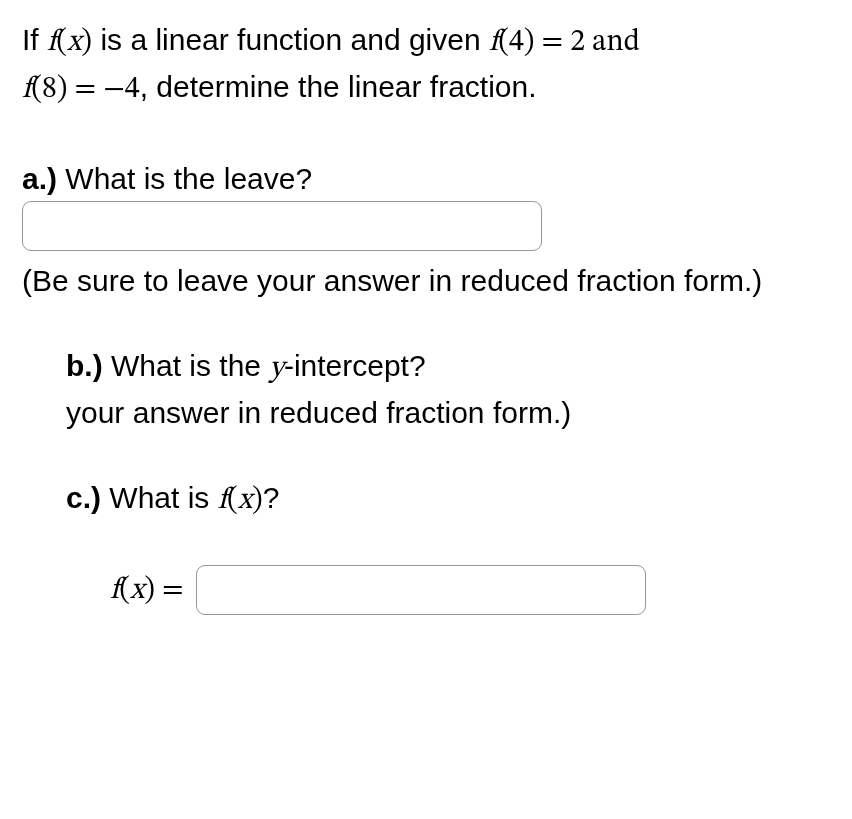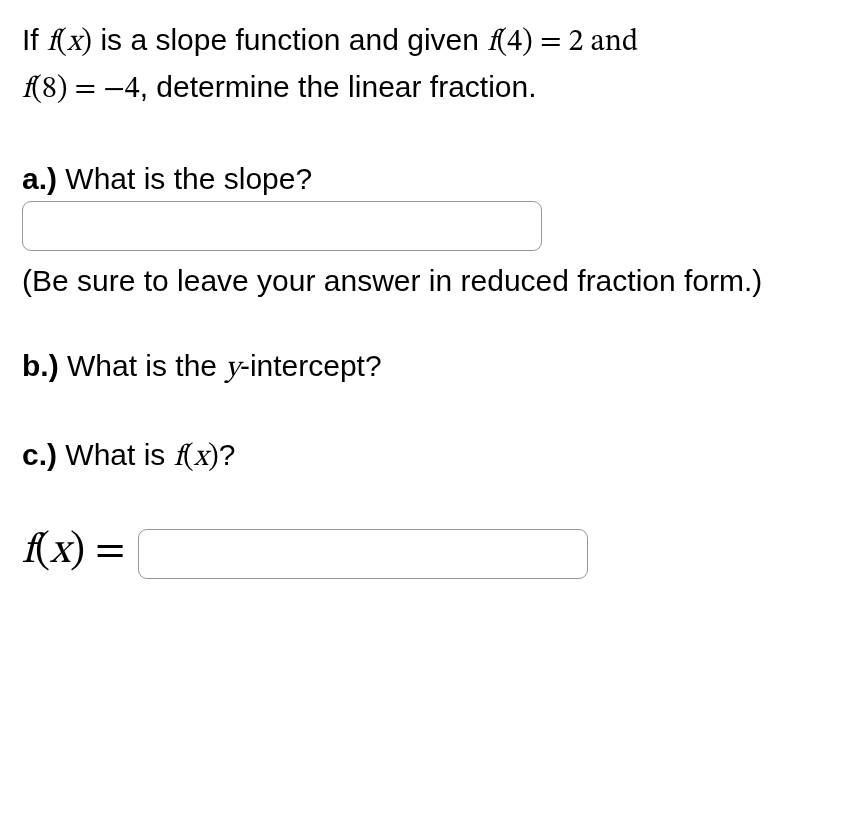--- a/index.html
+++ b/index.html
@@ -24,47 +24,48 @@
     border: 1.4px solid #979797;
     border-radius: 9px;
     height: 50px;
     font-size: 26px;
     padding: 2px 10px;
     vertical-align: middle;
     background: #fff;
   }
   .part-label { font-weight: bold; }
   .intro { margin-bottom: 46px; }
-  .gap-top-lg { margin-top: 42px; }
+  .gap-top-lg { margin-top: 42px; margin-left: 44px; }
   .gap-top-sm { margin-top: 8px; }
   .nowrap { white-space: nowrap; text-align: center; }
 </style>
 </head>
 <body>
 
 <div class="block intro">
-  <span>If </span><span class="math nowrap"><span>f</span><span class="up">(</span><span>x</span><span class="up">)</span></span><span> is a slope function and given </span><span class="math nowrap"><span>f</span><span class="up">(</span><span class="up">4</span><span class="up">)</span><span class="up"> = </span><span class="up">2 and</span></span>
+  <span>If </span><span class="math nowrap"><span>f</span><span class="up">(</span><span>x</span><span class="up">)</span></span><span> is a linear function and given </span><span class="math nowrap"><span>f</span><span class="up">(</span><span class="up">4</span><span class="up">)</span><span class="up"> = </span><span class="up">2 and</span></span>
   <br>
   <span class="math nowrap"><span>f</span><span class="up">(</span><span class="up">8</span><span class="up">)</span><span class="up"> = </span><span class="up">−4</span></span><span>, determine the linear fraction.</span>
 </div>
 
 <div class="block">
   <div>
-    <span class="part-label">a.)</span><span> What is the slope? </span><input type="text" class="answer-box" style="width: 520px;">
+    <span class="part-label">a.)</span><span> What is the leave? </span><input type="text" class="answer-box" style="width: 520px;">
   </div>
   <div class="italic gap-top-sm">(Be sure to leave your answer in reduced fraction form.)</div>
 </div>
 
 <div class="block gap-top-lg">
   <div>
     <span class="part-label">b.)</span><span> What is the </span><span class="math">y</span><span>-intercept?</span>
   </div>
+  <div class="italic">your answer in reduced fraction form.)</div>
 </div>
 
 <div class="block gap-top-lg">
   <div>
     <span class="part-label">c.)</span><span> What is </span><span class="math nowrap"><span>f</span><span class="up">(</span><span>x</span><span class="up">)</span></span><span>?</span>
   </div>
   <div class="gap-top-lg">
-    <span class="math nowrap" style="font-size:42px;"><span>f</span><span class="up">(</span><span>x</span><span class="up">)</span><span class="up"> =</span></span>
+    <span class="math nowrap" style="font-size:30px;"><span>f</span><span class="up">(</span><span>x</span><span class="up">)</span><span class="up"> =</span></span>
     <input type="text" class="answer-box" style="width: 450px; margin-left: 4px;">
   </div>
 </div>
 
 </body></html>

